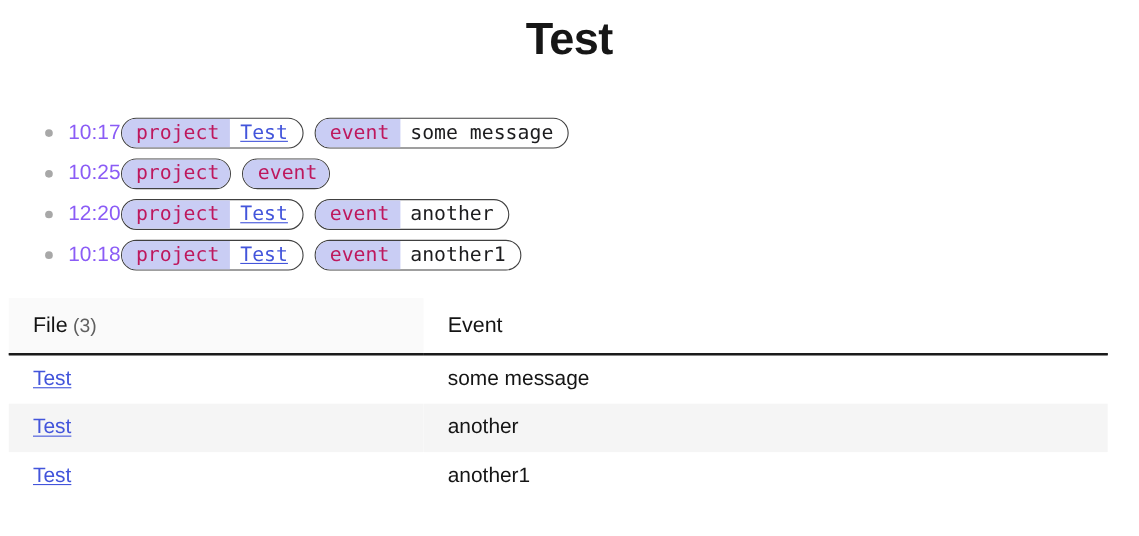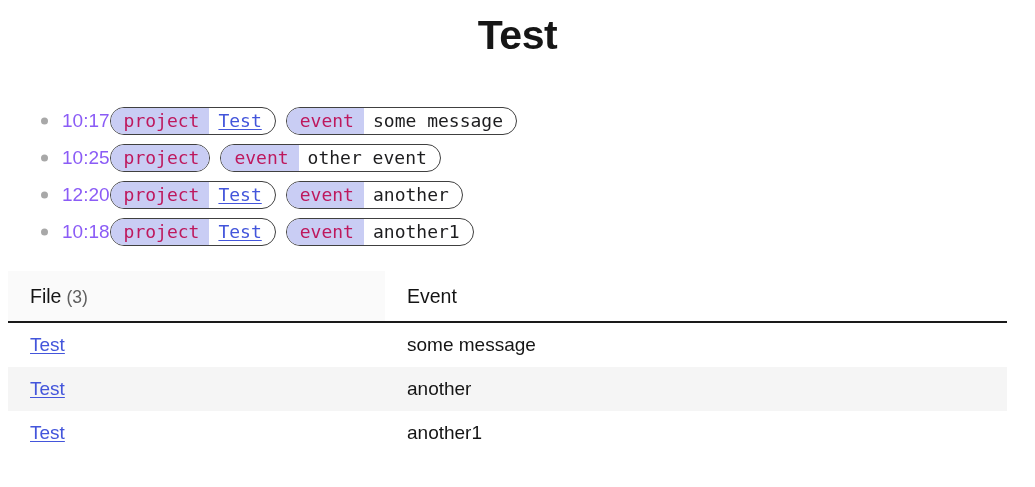--- a/index.html
+++ b/index.html
@@ -135,21 +135,20 @@
   </li>
 
   <li class="log-entry">
     <span class="bullet"></span>
     <span class="log-time">10:25</span>
     <span class="pill">
       <span class="pill-label">project</span>
     </span>
     <span class="pill">
       <span class="pill-label">event</span>
-      <span class="pill-value">other event</span>
     </span>
   </li>
 
   <li class="log-entry">
     <span class="bullet"></span>
     <span class="log-time">12:20</span>
     <span class="pill">
       <span class="pill-label">project</span>
       <a class="pill-link" href="#">Test</a>
     </span>

